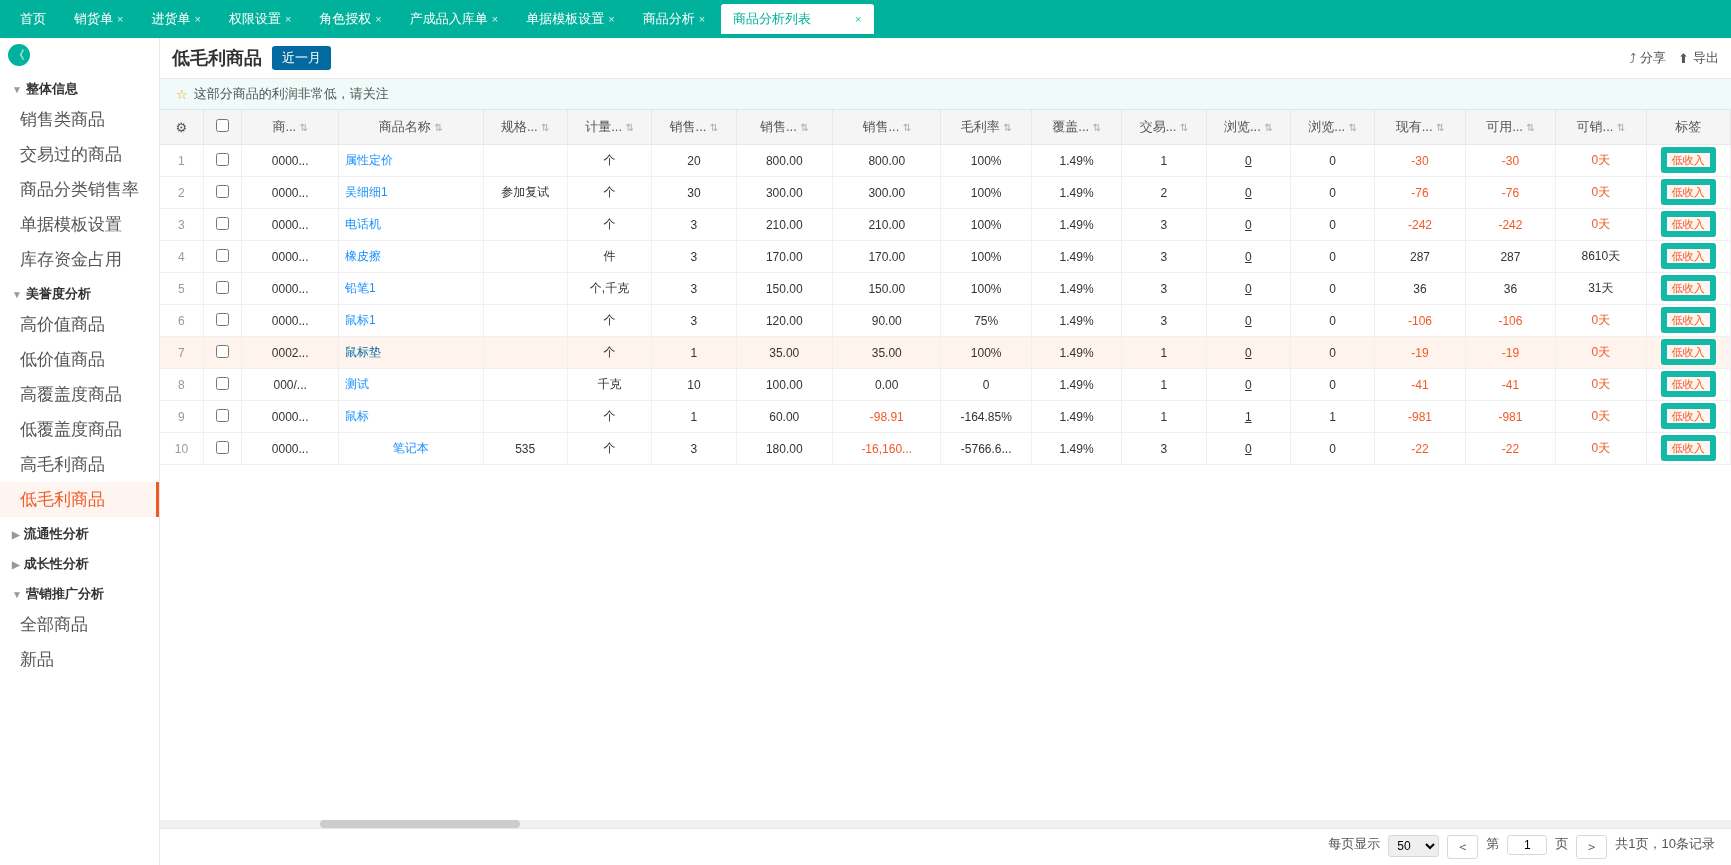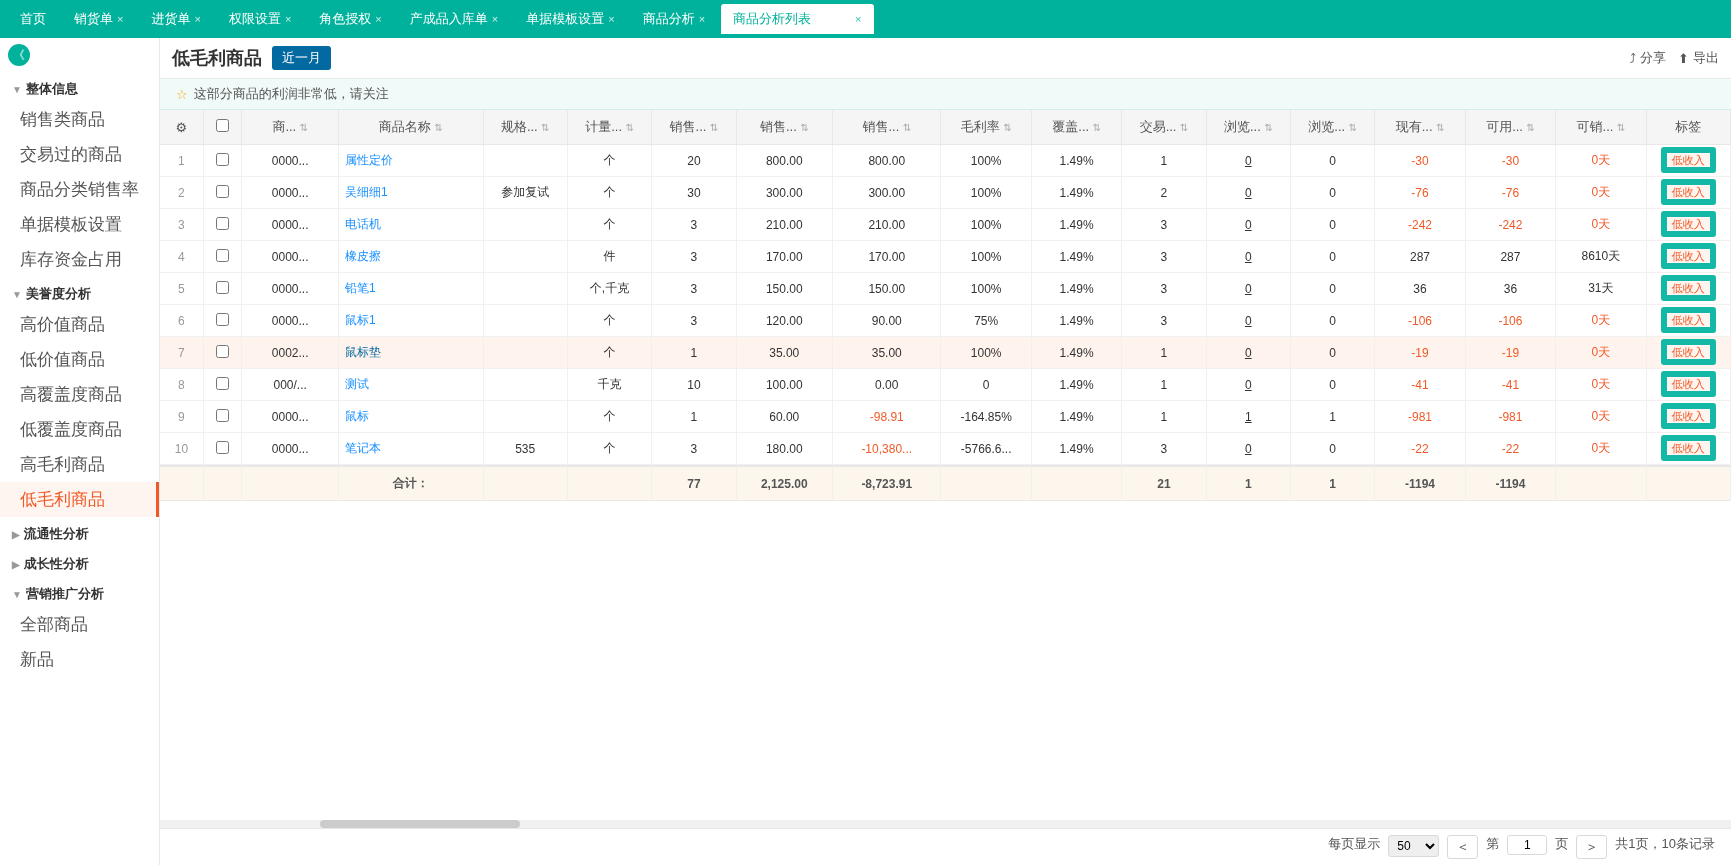--- a/index.html
+++ b/index.html
@@ -628,63 +628,39 @@
       <td>1</td>
       <td style="color:#f05a28">-981</td>
       <td style="color:#f05a28">-981</td>
       <td style="color:#f05a28">0天</td>
       <td><span class="tag-badge">低收入</span></td>
     </tr>
             <tr>
       <td class="row-num">10</td>
       <td><input type="checkbox" style=""></td>
       <td>0000...</td>
-      <td class="text-left" style="color:#1890ff;cursor:pointer;">笔记本</td>
+      <td class="text-left" style="color:#1890ff;cursor:pointer;text-align:center;">笔记本</td>
       <td>535</td>
       <td>个</td>
       <td>3</td>
       <td>180.00</td>
-      <td style="color:#f05a28">-10,380...</td>
+      <td style="color:#f05a28">-16,160...</td>
       <td>-5766.6...</td>
       <td>1.49%</td>
       <td>3</td>
       <td class="underline-link">0</td>
       <td>0</td>
       <td style="color:#f05a28">-22</td>
       <td style="color:#f05a28">-22</td>
       <td style="color:#f05a28">0天</td>
       <td><span class="tag-badge">低收入</span></td>
     </tr>
           </tbody>
       </table>
 
-      <table style="width:100%;border-collapse:collapse;">
-        <tbody>
-            <tr class="total-row">
-          <td style="width:36px;"></td>
-          <td style="width:32px;"></td>
-          <td style="width:80px;"></td>
-          <td style="width:120px;font-weight:bold;padding:8px 6px;">合计：</td>
-          <td style="width:70px;"></td>
-          <td style="width:70px;"></td>
-          <td style="width:70px;text-align:center;padding:8px 6px;">77</td>
-          <td style="width:80px;text-align:center;padding:8px 6px;">2,125.00</td>
-          <td style="width:90px;text-align:center;padding:8px 6px;">-8,723.91</td>
-          <td style="width:75px;"></td>
-          <td style="width:75px;"></td>
-          <td style="width:70px;text-align:center;padding:8px 6px;">21</td>
-          <td style="width:70px;text-align:center;padding:8px 6px;">1</td>
-          <td style="width:70px;text-align:center;padding:8px 6px;">1</td>
-          <td style="width:75px;text-align:center;padding:8px 6px;">-1194</td>
-          <td style="width:75px;text-align:center;padding:8px 6px;">-1194</td>
-          <td style="width:75px;"></td>
-          <td style="width:70px;"></td>
-        </tr>
-      </tbody>
-        </table>
     </div>
 
     <div class="scrollbar-area">
       <div class="scrollbar-thumb"></div>
     </div>
 
     <div class="bottom-bar">
       <span>每页显示</span>
       <select class="page-size-select">
         <option>50</option>

